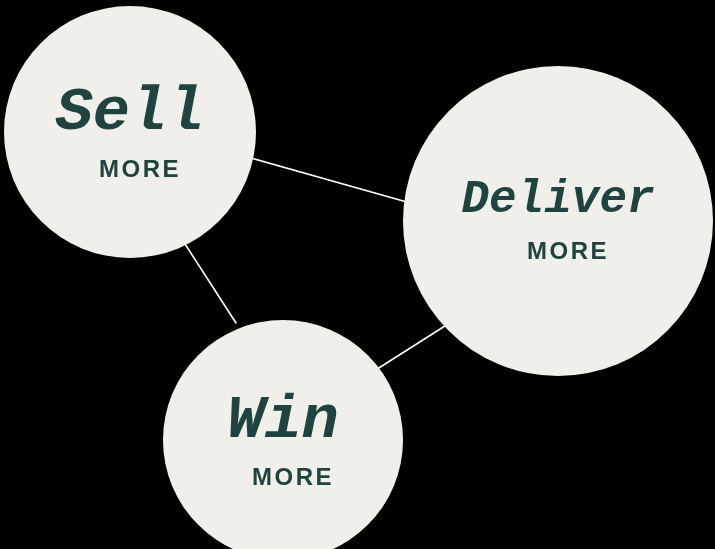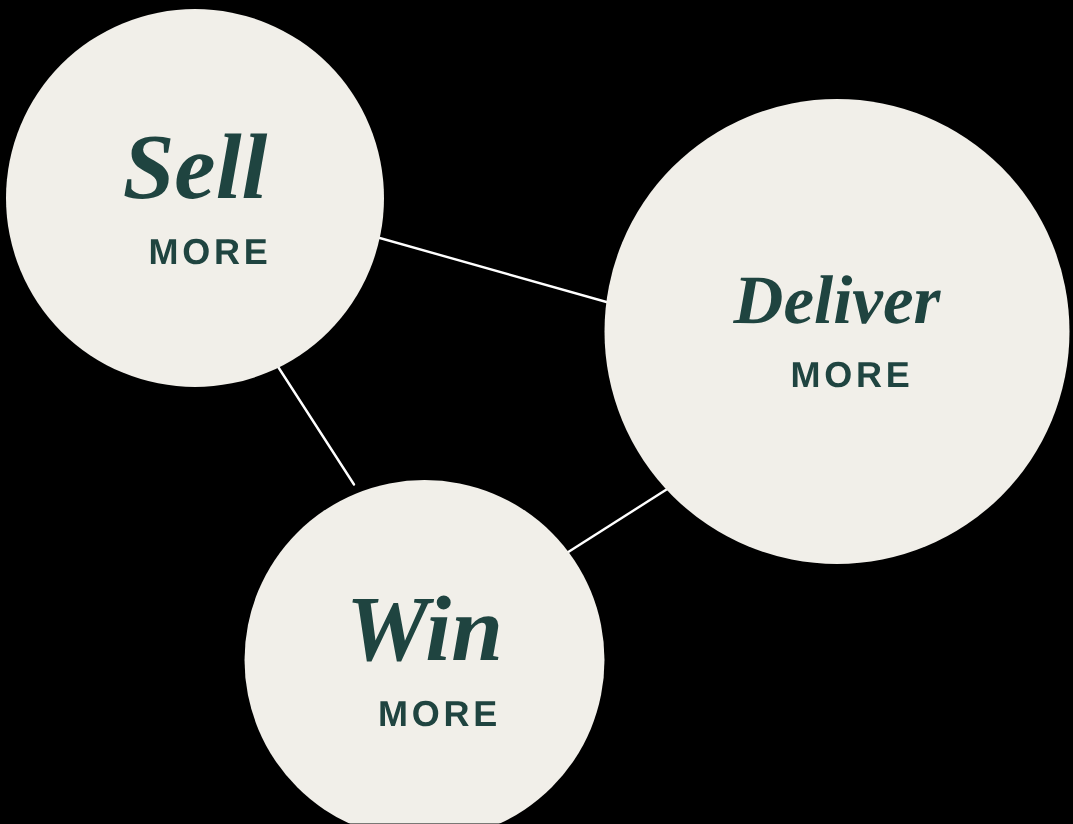--- a/index.html
+++ b/index.html
@@ -39,21 +39,21 @@
     display: flex;
     flex-direction: column;
     align-items: center;
     justify-content: center;
     text-align: center;
   }
   .node-sell    { left: 4px;   top: 6px;   width: 252px; height: 252px; }
   .node-deliver { left: 403px; top: 66px;  width: 310px; height: 310px; }
   .node-win     { left: 163px; top: 320px; width: 240px; height: 240px; text-align: right; }
   .node-title {
-    font-family: Liberation Serif, serif;
+    font-family: Liberation Mono, monospace;
     font-style: italic;
     font-weight: 700;
     color: var(--text-color);
     line-height: 1.02;
   }
   .node-sell .node-title, .node-win .node-title { font-size: 62px; }
   .node-deliver .node-title { font-size: 46px; }
   .node-subtitle {
     font-family: "Liberation Sans", sans-serif;
     font-weight: 700;

